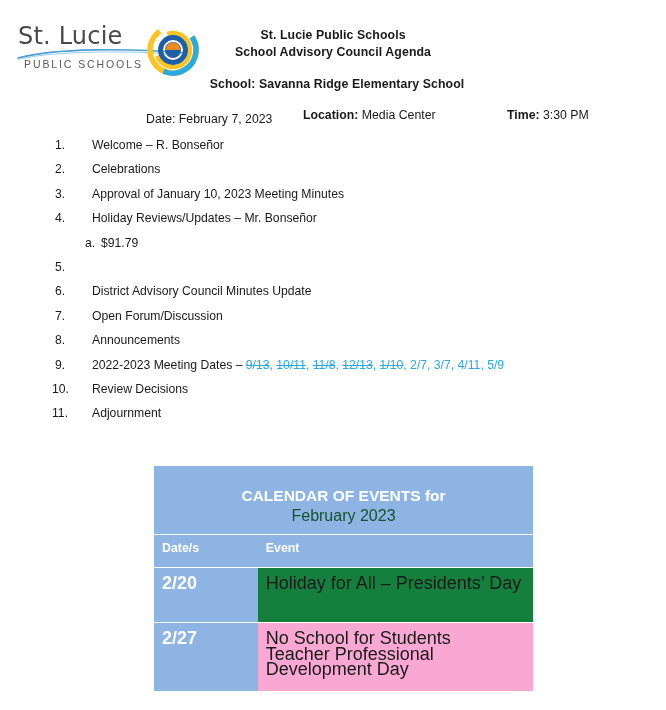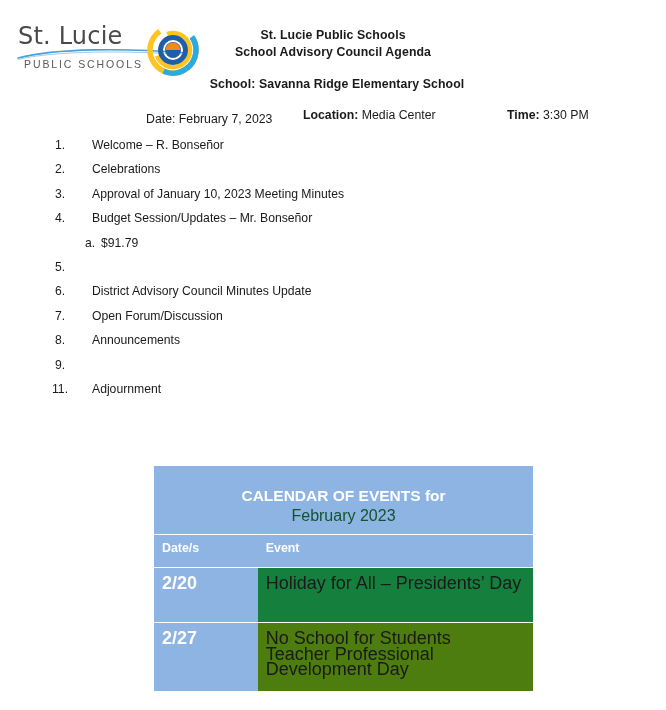--- a/index.html
+++ b/index.html
@@ -206,21 +206,21 @@
     padding: 8px 0 8px 8px;
     line-height: 15.5px;
     border-bottom: 1.5px solid #ffffff;
   }
   .cal-row td.c-date {
     background: #8DB4E2;
     color: #ffffff;
     font-weight: bold;
   }
   .cal-row.r1 td.c-event { background: #15803d; color: #1a1a1a; }
-  .cal-row.r2 td.c-event { background: #4d7c0f; color: #1a1a1a; margin-top: 32px; }
+  .cal-row.r2 td.c-event { background: #f9a8d4; color: #1a1a1a; margin-top: 32px; }
   .cal-row.r1 td { height: 38px; }
   .cal-row.r2 td { height: 52px; }
   .cal-row.r2 td { border-bottom: none; }
 </style>
 </head>
 <body>
 
 <div class="logo-block">
   <div class="logo-swoosh">
     <svg width="172" height="16" viewBox="0 0 172 16">
@@ -280,21 +280,21 @@
     <span class="txt">Celebrations</span>
   </div>
 
   <div class="agenda-item">
     <span class="num">3.</span>
     <span class="txt">Approval of January 10, 2023 Meeting Minutes</span>
   </div>
 
   <div class="agenda-item">
     <span class="num">4.</span>
-    <span class="txt">Budget Session/Updates – Mr. Bonseñor</span>
+    <span class="txt">Holiday Reviews/Updates – Mr. Bonseñor</span>
   </div>
 
   <div class="agenda-item sub">
     <span class="num">a.</span>
     <span class="txt">$91.79</span>
   </div>
 
   <div class="agenda-item wide">
     <span class="num">5.</span>
   </div>
@@ -309,22 +309,27 @@
     <span class="txt">Open Forum/Discussion</span>
   </div>
 
   <div class="agenda-item">
     <span class="num">8.</span>
     <span class="txt">Announcements</span>
   </div>
 
   <div class="agenda-item">
     <span class="num">9.</span>
-  </div>
-
+    <span class="txt"><span>2022-2023 Meeting Dates – </span><span class="dates-inline" style="color: rgb(43, 168, 224);"><span class="struck">9/13</span>, <span class="struck">10/11</span>, <span class="struck">11/8</span>, <span class="struck">12/13</span>, <span class="struck">1/10</span>, <span>2/7</span>, <span>3/7</span>, <span>4/11</span>, <span>5/9</span></span></span>
+  </div>
+
+  <div class="agenda-item n10">
+    <span class="num">10.</span>
+    <span class="txt">Review Decisions</span>
+  </div>
 
   <div class="agenda-item n11">
     <span class="num">11.</span>
     <span class="txt">Adjournment</span>
   </div>
 
 </div>
 
 <table class="cal-table">
   <tbody>

